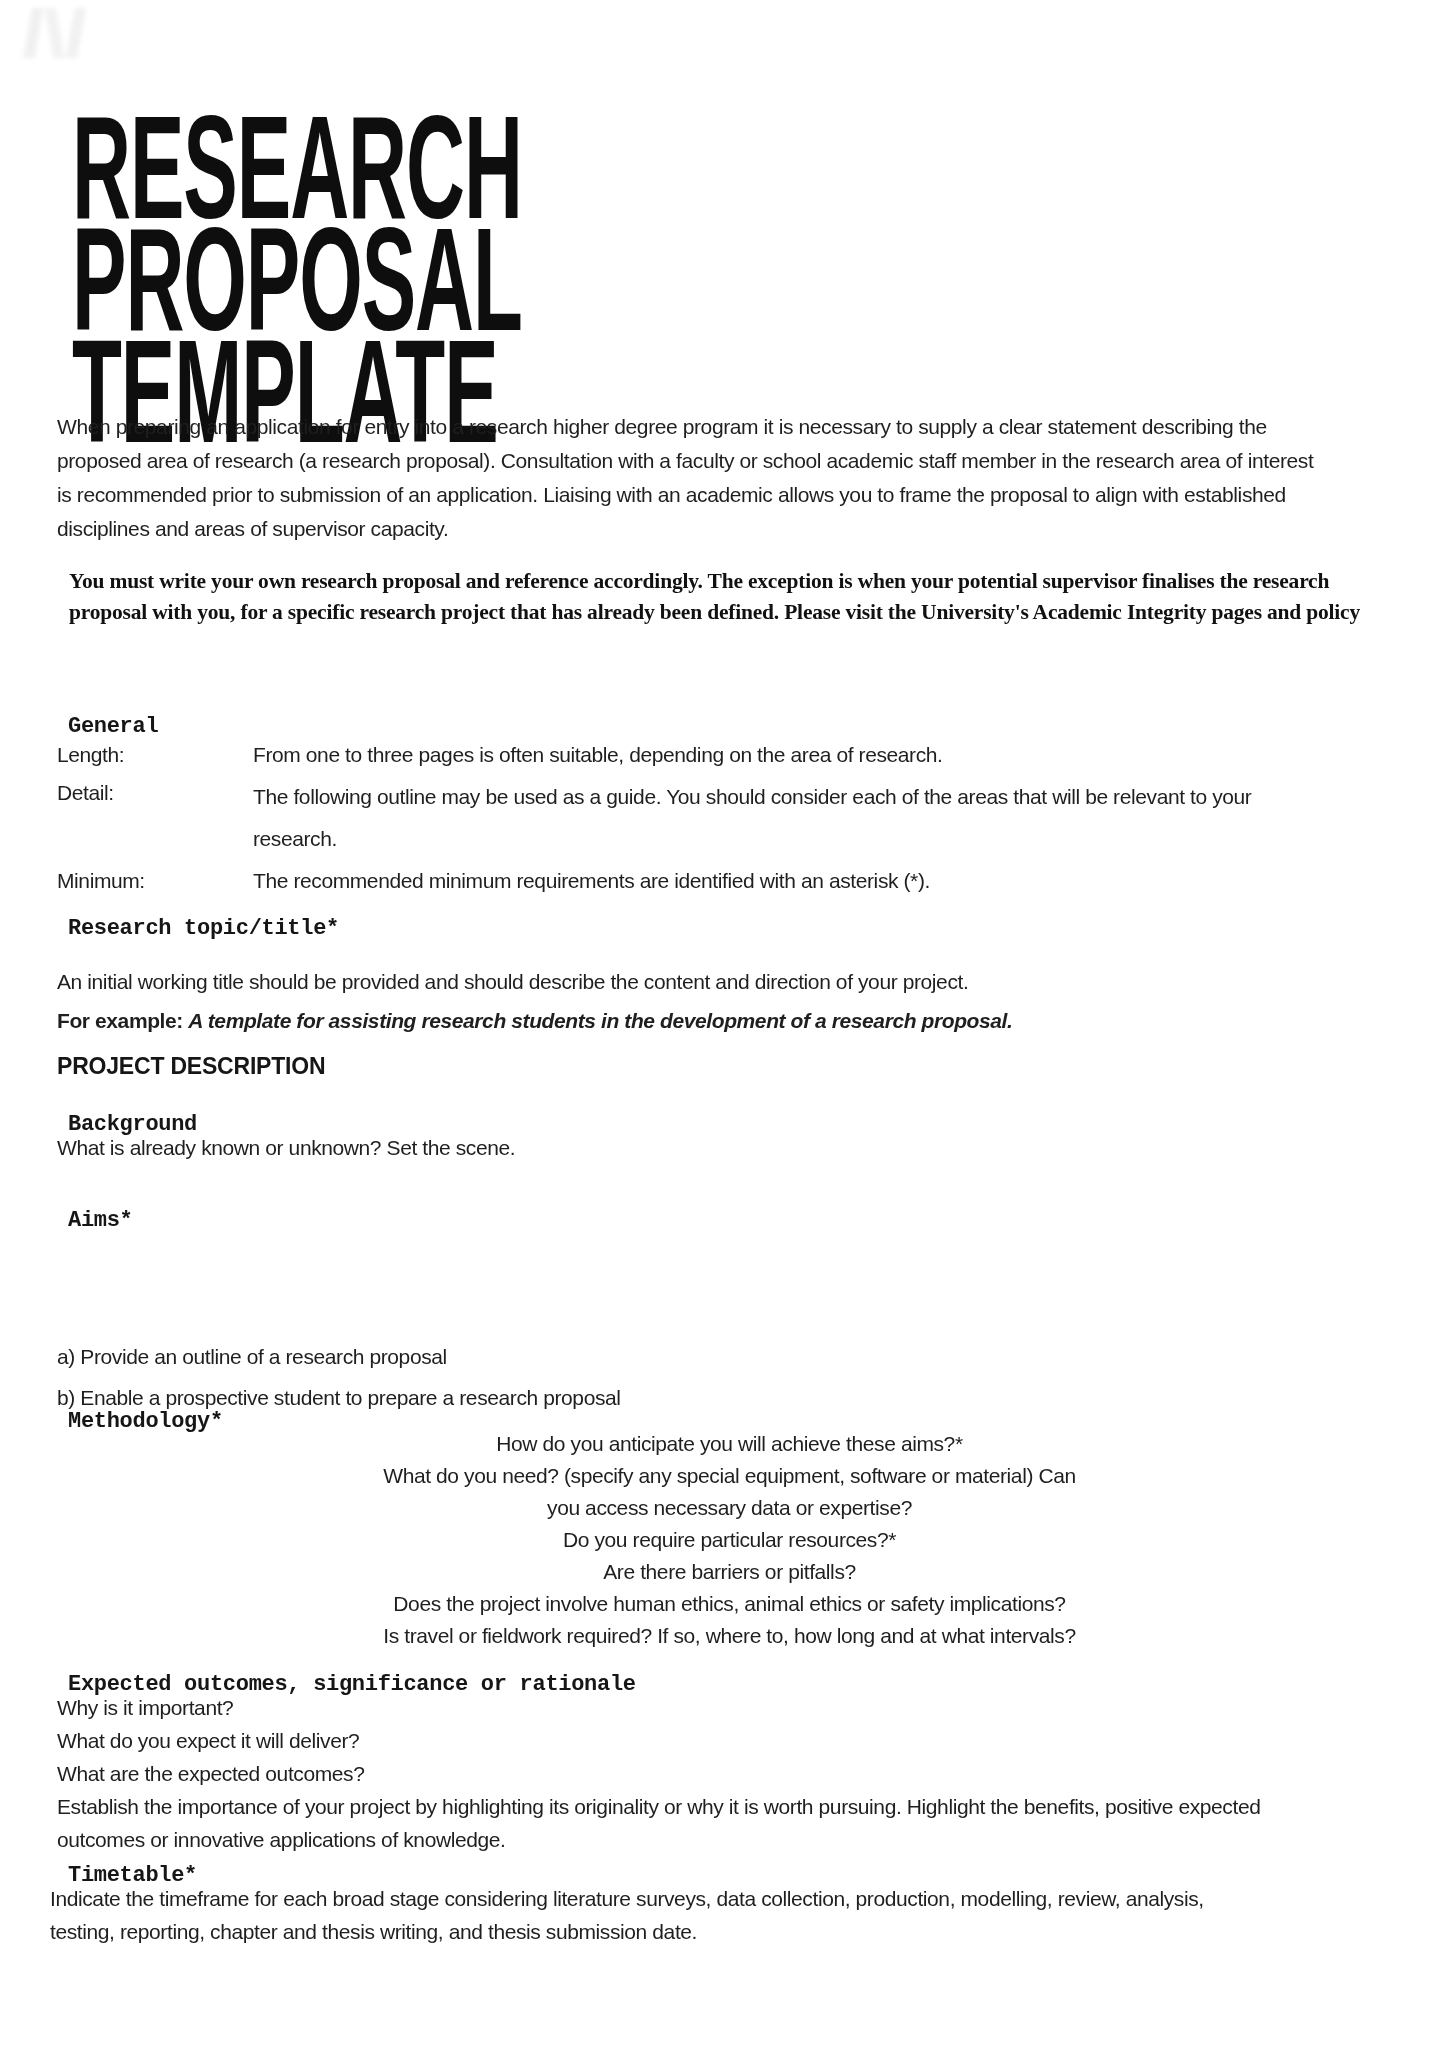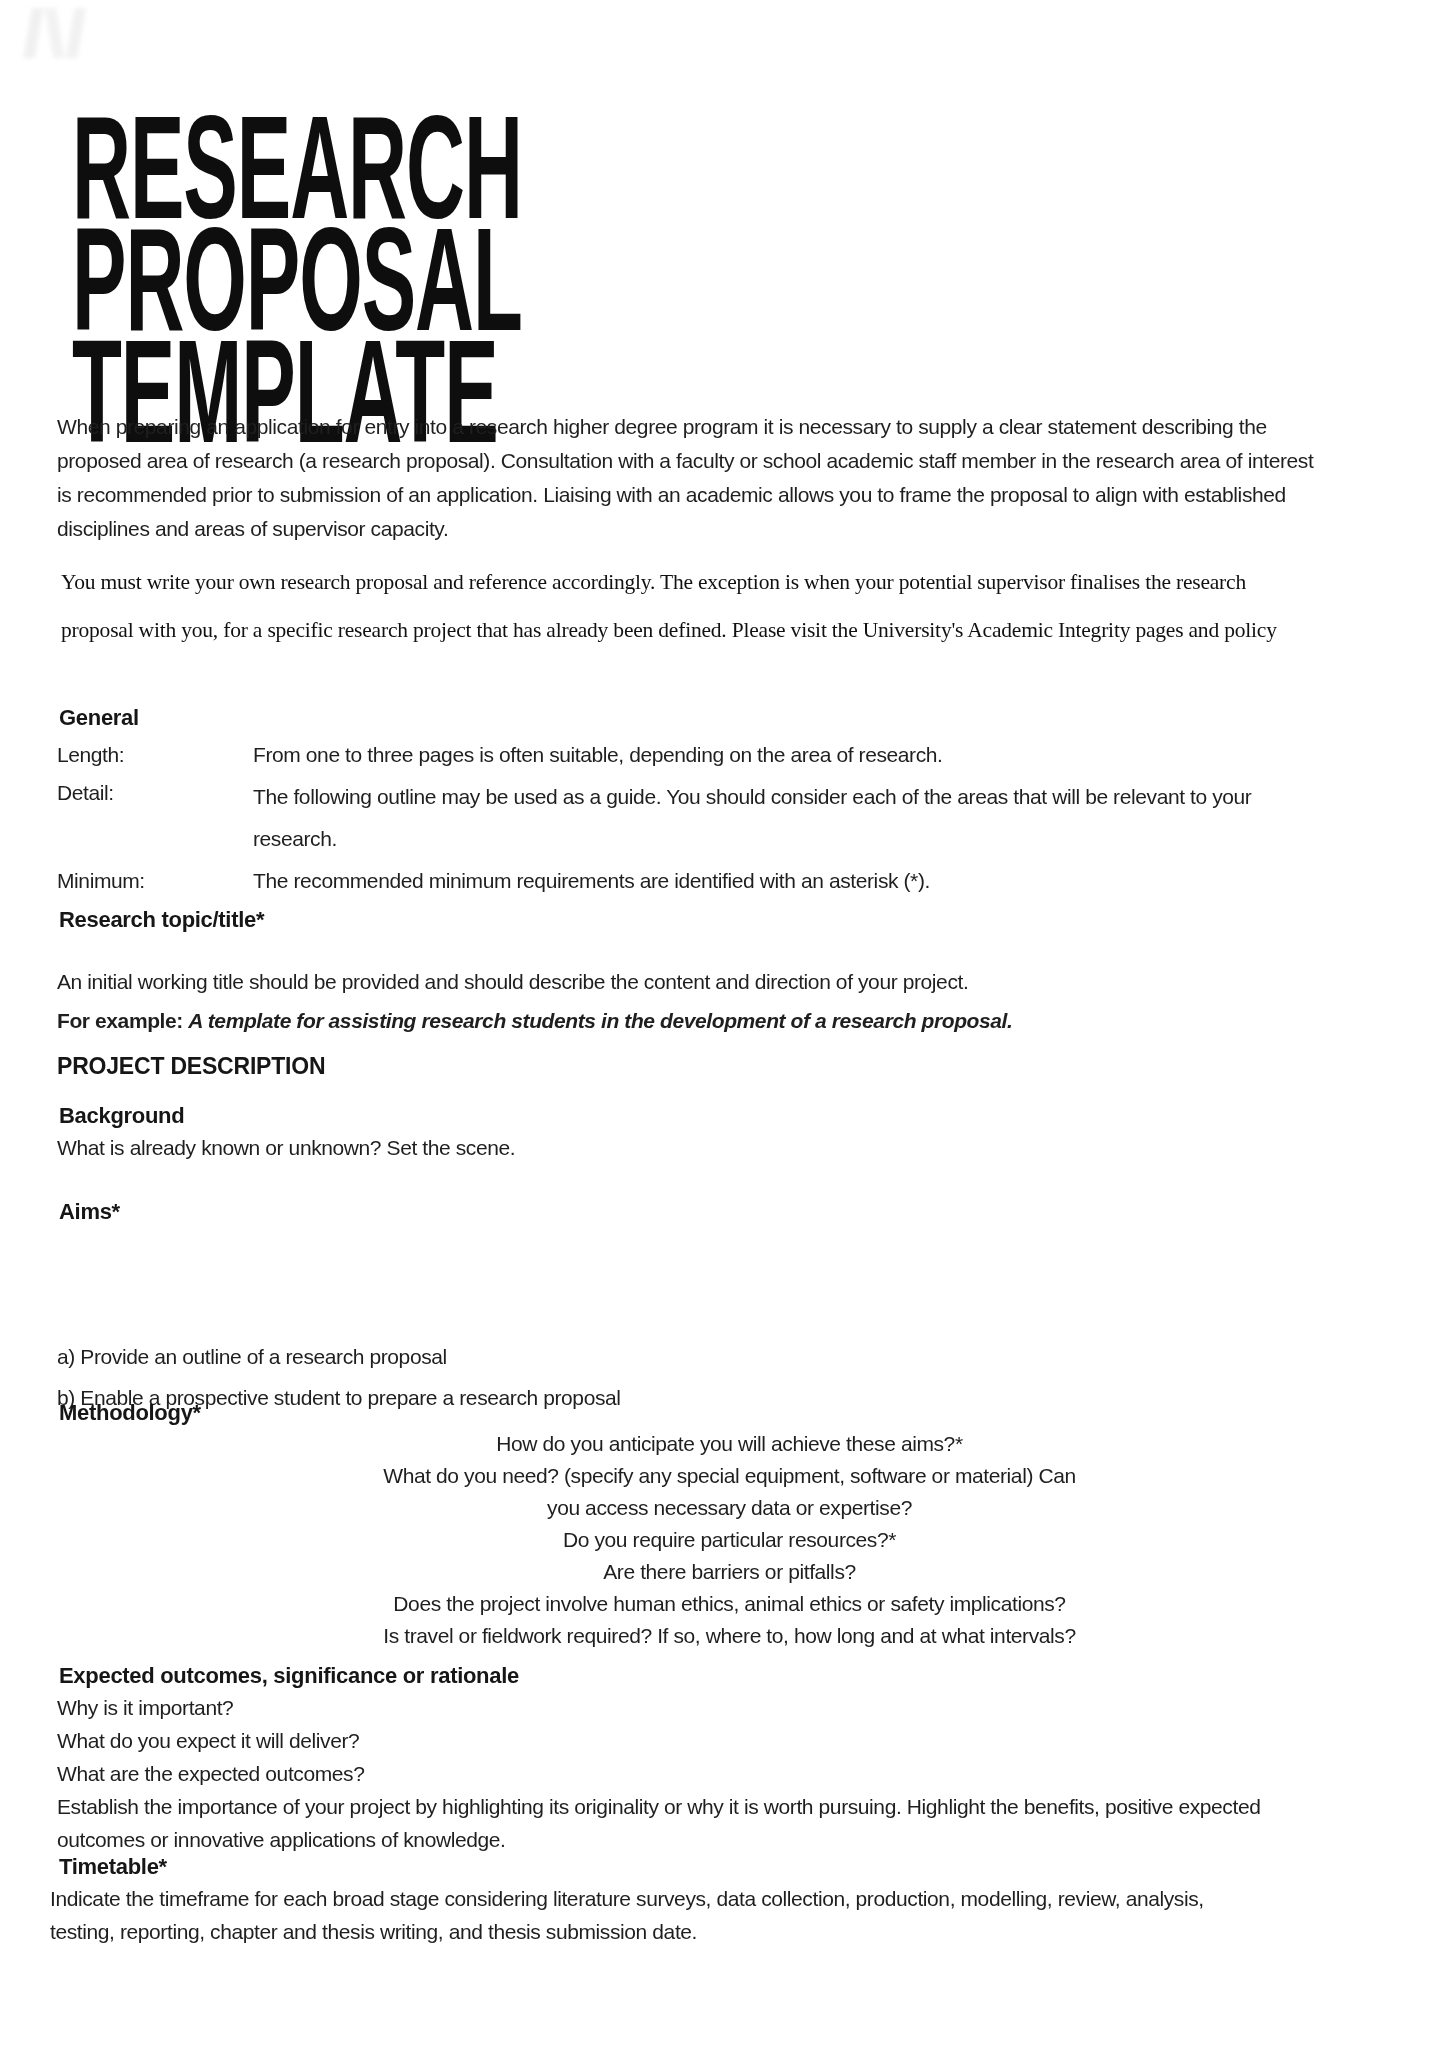--- a/index.html
+++ b/index.html
@@ -42,36 +42,37 @@
   .body-text {
     font-size: 21px;
     line-height: 34px;
     letter-spacing: -0.4px;
     white-space: pre-line;
     margin: 0;
   }
 
   .notice {
     font-family: "Liberation Serif", serif;
-    font-weight: normal;
+    font-weight: bold;
     color: #111;
     font-size: 21.5px;
-    line-height: 48px;
+    line-height: 31px;
     letter-spacing: -0.2px;
     white-space: pre-line;
-    margin: 4px;
+    margin: 12px;
   }
 
   .sec-heading {
     font-size: 22px;
     font-weight: bold;
     color: #161616;
     letter-spacing: -0.3px;
     line-height: 28px;
-    margin: 2px;
+    margin: 11px;
+    font-family: Liberation Mono, monospace;
   }
   .caps-heading {
     font-size: 23px;
     font-weight: bold;
     color: #161616;
     letter-spacing: -0.2px;
     line-height: 30px;
     margin: 0;
   }
 

